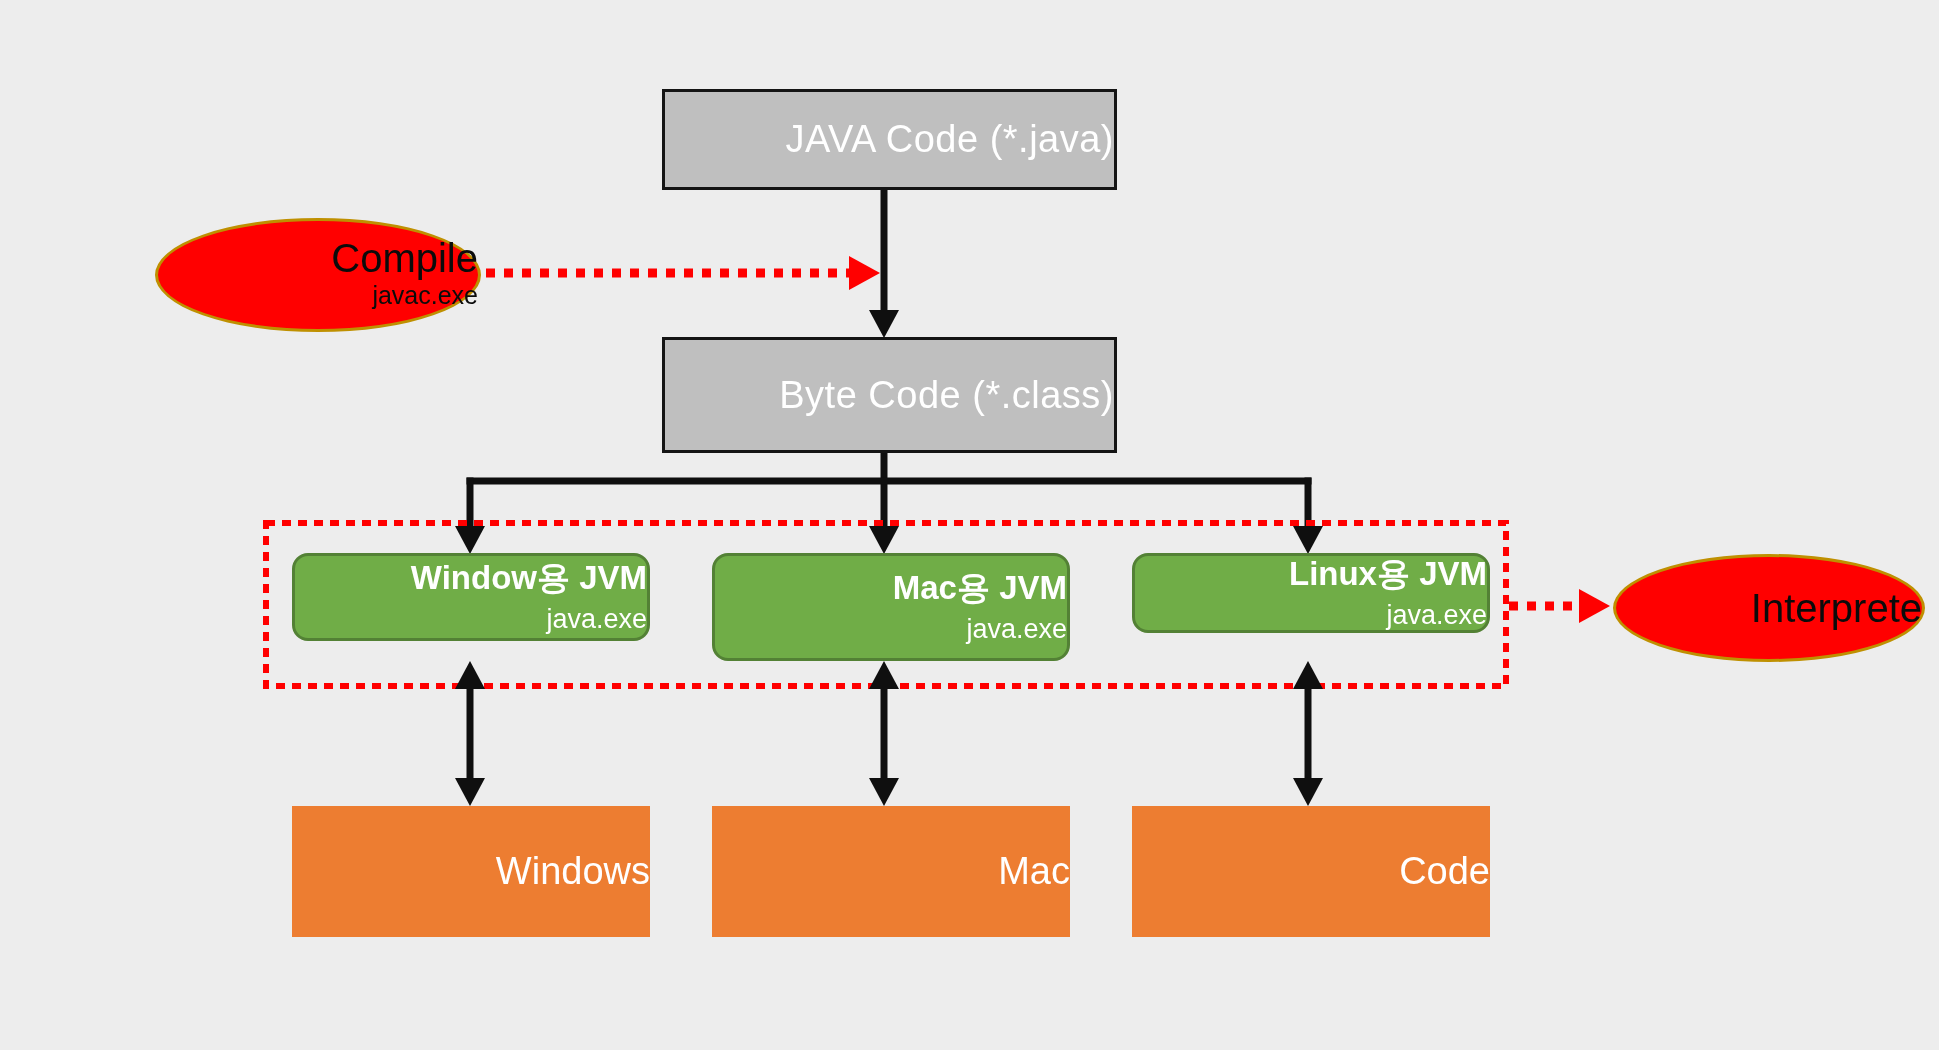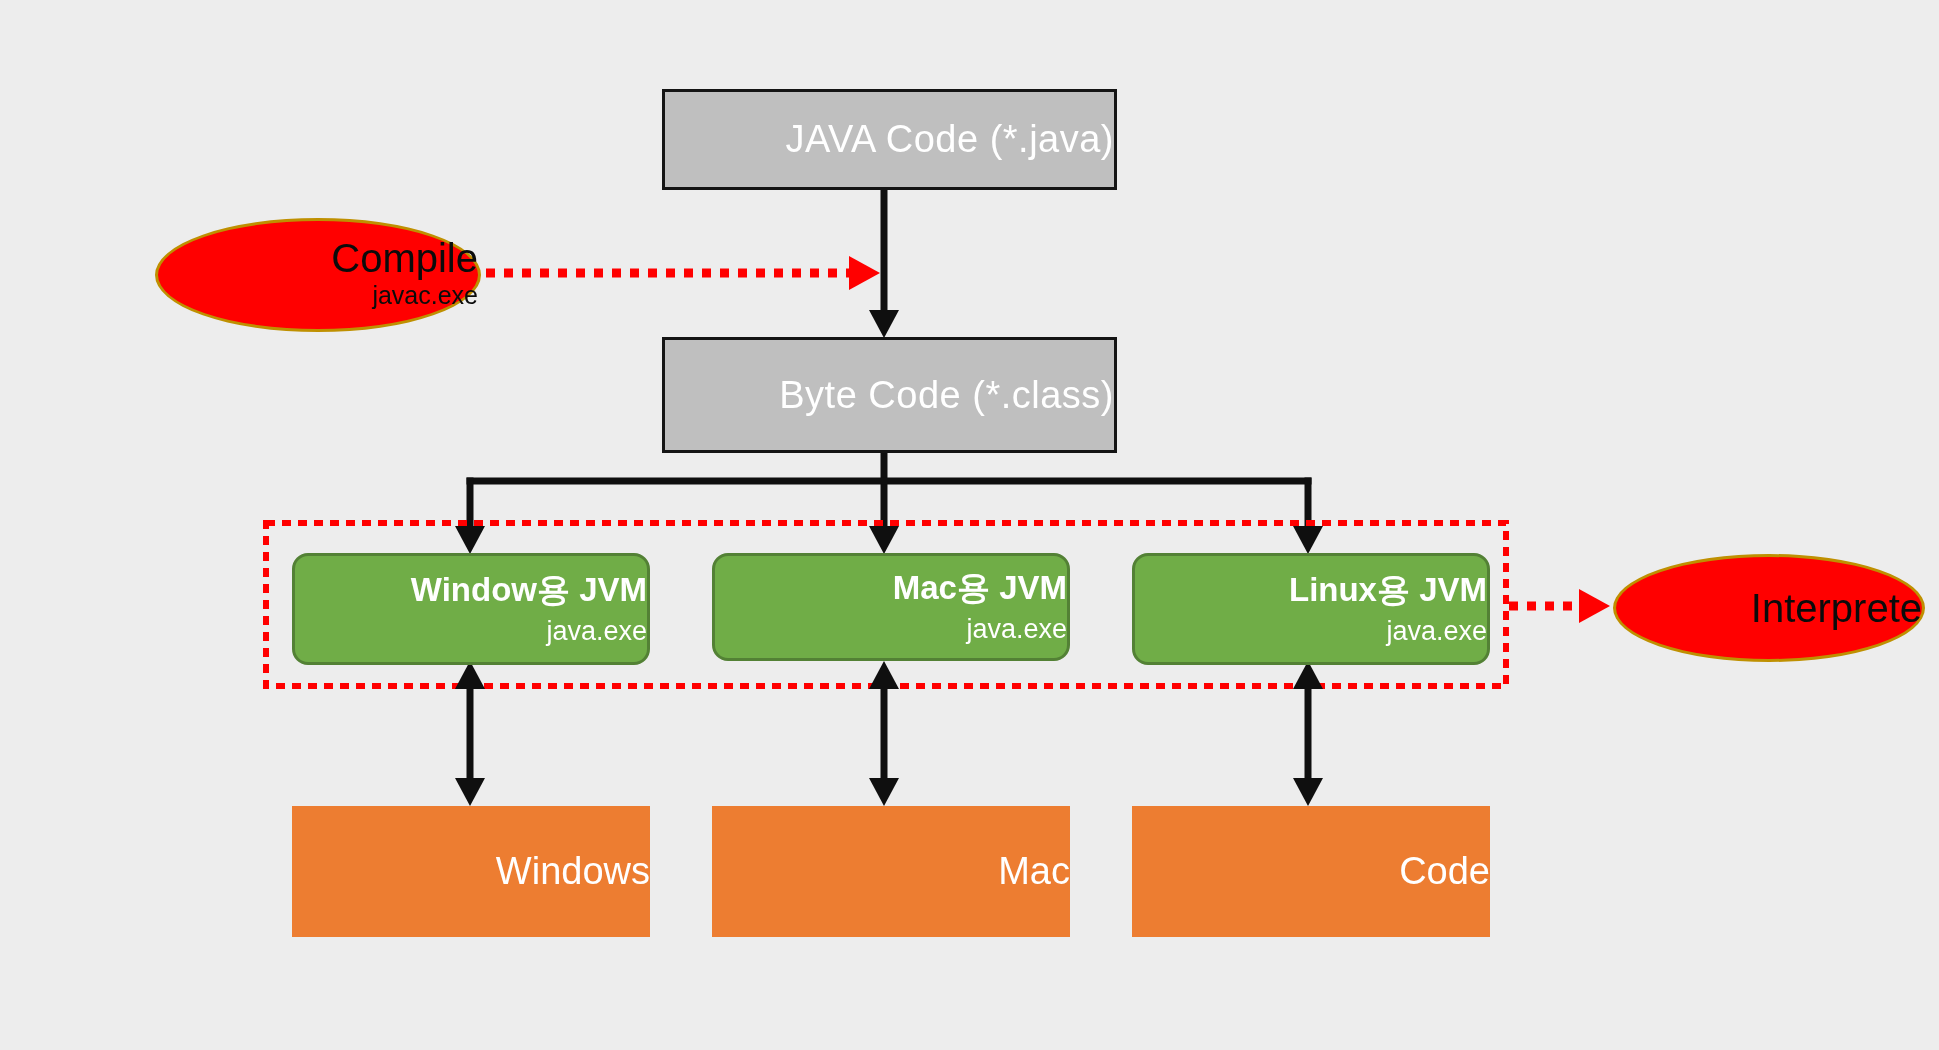--- a/index.html
+++ b/index.html
@@ -21,23 +21,23 @@
   .os .lbl{color:var(--white);font-size:38px;}
   .ellipse{border-radius:50%;background:var(--red);border:3px solid var(--gold);}
   .ellipse .t{color:var(--text-dark);font-size:40px;font-weight:400;line-height:40px;}
   .ellipse .s{color:var(--text-dark);font-size:25px;line-height:34px;}
 
   
   .java-code{left:662px;top:89px;width:455px;height:101px;}
   .byte-code{left:662px;top:337px;width:455px;height:116px;}
   .compile{left:155px;top:218px;width:326px;height:114px;}
   .interprete{left:1613px;top:554px;width:312px;height:108px;}
-  .jvm-1{left:292px;top:553px;width:358px;height:112px;}
+  .jvm-1{left:292px;top:553px;width:358px;height:88px;}
   .jvm-2{left:712px;top:553px;width:358px;height:108px;}
-  .jvm-3{left:1132px;top:553px;width:358px;height:112px;}
+  .jvm-3{left:1132px;top:553px;width:358px;height:80px;}
   .os-1{left:292px;top:806px;width:358px;height:131px;}
   .os-2{left:712px;top:806px;width:358px;height:131px;}
   .os-3{left:1132px;top:806px;width:358px;height:131px;}
 </style>
 </head>
 <body>
 
 <div class="canvas">
 
   <svg class="connector-layer" viewBox="0 0 1939 1050" aria-hidden="true">

